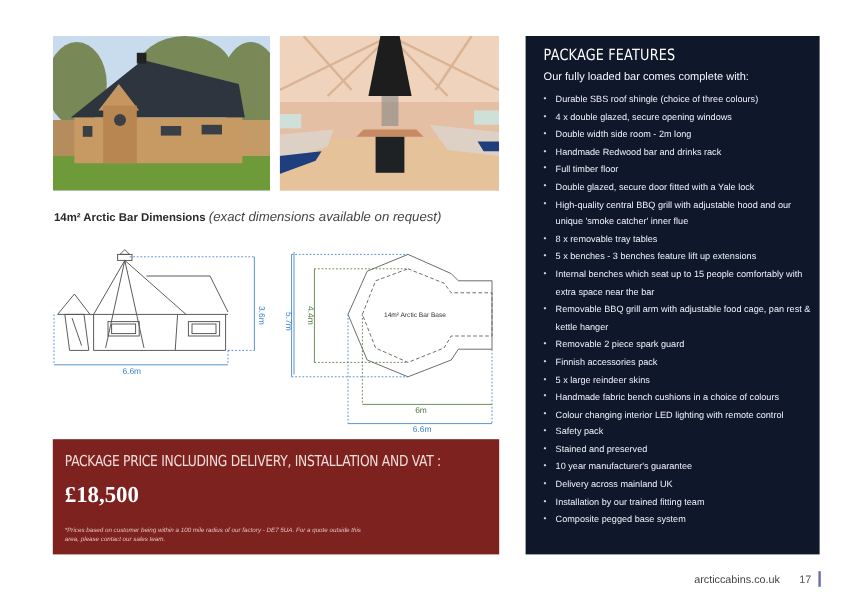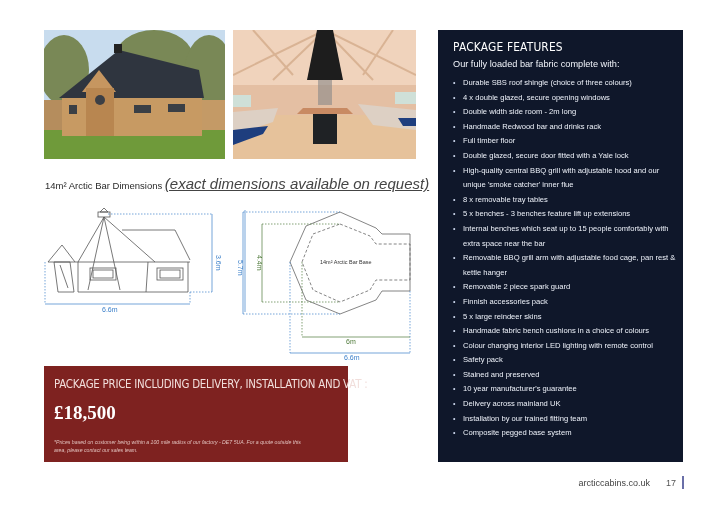--- a/index.html
+++ b/index.html
@@ -8,31 +8,31 @@
       font-family: "Liberation Sans", sans-serif; color:#2a2a2a;
     }
     .photo { position:absolute; overflow:hidden; }
     .photo svg { display:block; width:100%; height:100%; }
     #photo-exterior { left:44px; top:30px; width:181px; height:129px; }
     #photo-interior { left:233px; top:30px; width:183px; height:129px; }
 
     .dims-title {
       position:absolute; left:45px; top:175px; font-size:9.5px; color:#2a2a2a; white-space:nowrap;
     }
-    .dims-title .bold { font-weight:normal; }
-    .dims-title .ital { font-style:italic; font-size:15px; color:#444;text-decoration:underline; }
+    .dims-title .bold { font-weight:bold; }
+    .dims-title .ital { font-style:italic; font-size:11px; color:#444; }
 
     #drawing-elevation { position:absolute; left:40px; top:200px; width:215px; height:120px; }
     #drawing-plan { position:absolute; left:238px; top:200px; width:182px; height:165px; }
     .dim-label { font-family:"Liberation Sans", sans-serif; font-size:7px; fill:#3a7fc9; }
     .dim-label-green { font-family:"Liberation Sans", sans-serif; font-size:7px; fill:#4f7a3a; }
     .plan-label { font-family:"Liberation Sans", sans-serif; font-size:5.5px; fill:#333; }
 
     #price-panel {
-      position:absolute; left:44px; top:366px; width:304px; height:96px; background:#7e2220; color:#f4e8e6;
+      position:absolute; left:44px; top:366px; width:372px; height:96px; background:#7e2220; color:#f4e8e6;
     }
     #price-heading {
       position:absolute; left:10px; top:10px; font-family:"DejaVu Sans", sans-serif; font-size:12.5px;
       letter-spacing:-0.3px; color:#f1dedb; font-weight:normal; white-space:nowrap; transform:scaleX(0.82); transform-origin:left;
     }
     #price-value {
       position:absolute; left:10px; top:36px; font-family:Liberation Serif, serif; font-weight:bold; font-size:19px; color:#ffffff;
     }
     #price-note {
       position:absolute; left:10px; top:72px; width:260px; font-size:5.2px; line-height:8px; font-style:italic; color:#e2c3bf;
@@ -188,21 +188,21 @@
 </div>
 
 <div id="price-panel">
   <div id="price-heading">PACKAGE PRICE INCLUDING DELIVERY, INSTALLATION AND VAT :</div>
   <div id="price-value">£18,500</div>
   <div id="price-note">*Prices based on customer being within a 100 mile radius of our factory - DE7 5UA. For a quote outside this area, please contact our sales team.</div>
 </div>
 
 <div id="features-panel">
   <div id="features-title">PACKAGE FEATURES</div>
-  <div id="features-intro">Our fully loaded bar fabric complete with:</div>
+  <div id="features-intro">Our fully loaded bar comes complete with:</div>
   <ul id="features-list">
     <li>Durable SBS roof shingle (choice of three colours)</li>
     <li>4 x double glazed, secure opening windows</li>
     <li>Double width side room - 2m long</li>
     <li>Handmade Redwood bar and drinks rack</li>
     <li>Full timber floor</li>
     <li>Double glazed, secure door fitted with a Yale lock</li>
     <li>High-quality central BBQ grill with adjustable hood and our unique 'smoke catcher' inner flue</li>
     <li>8 x removable tray tables</li>
     <li>5 x benches - 3 benches feature lift up extensions</li>

